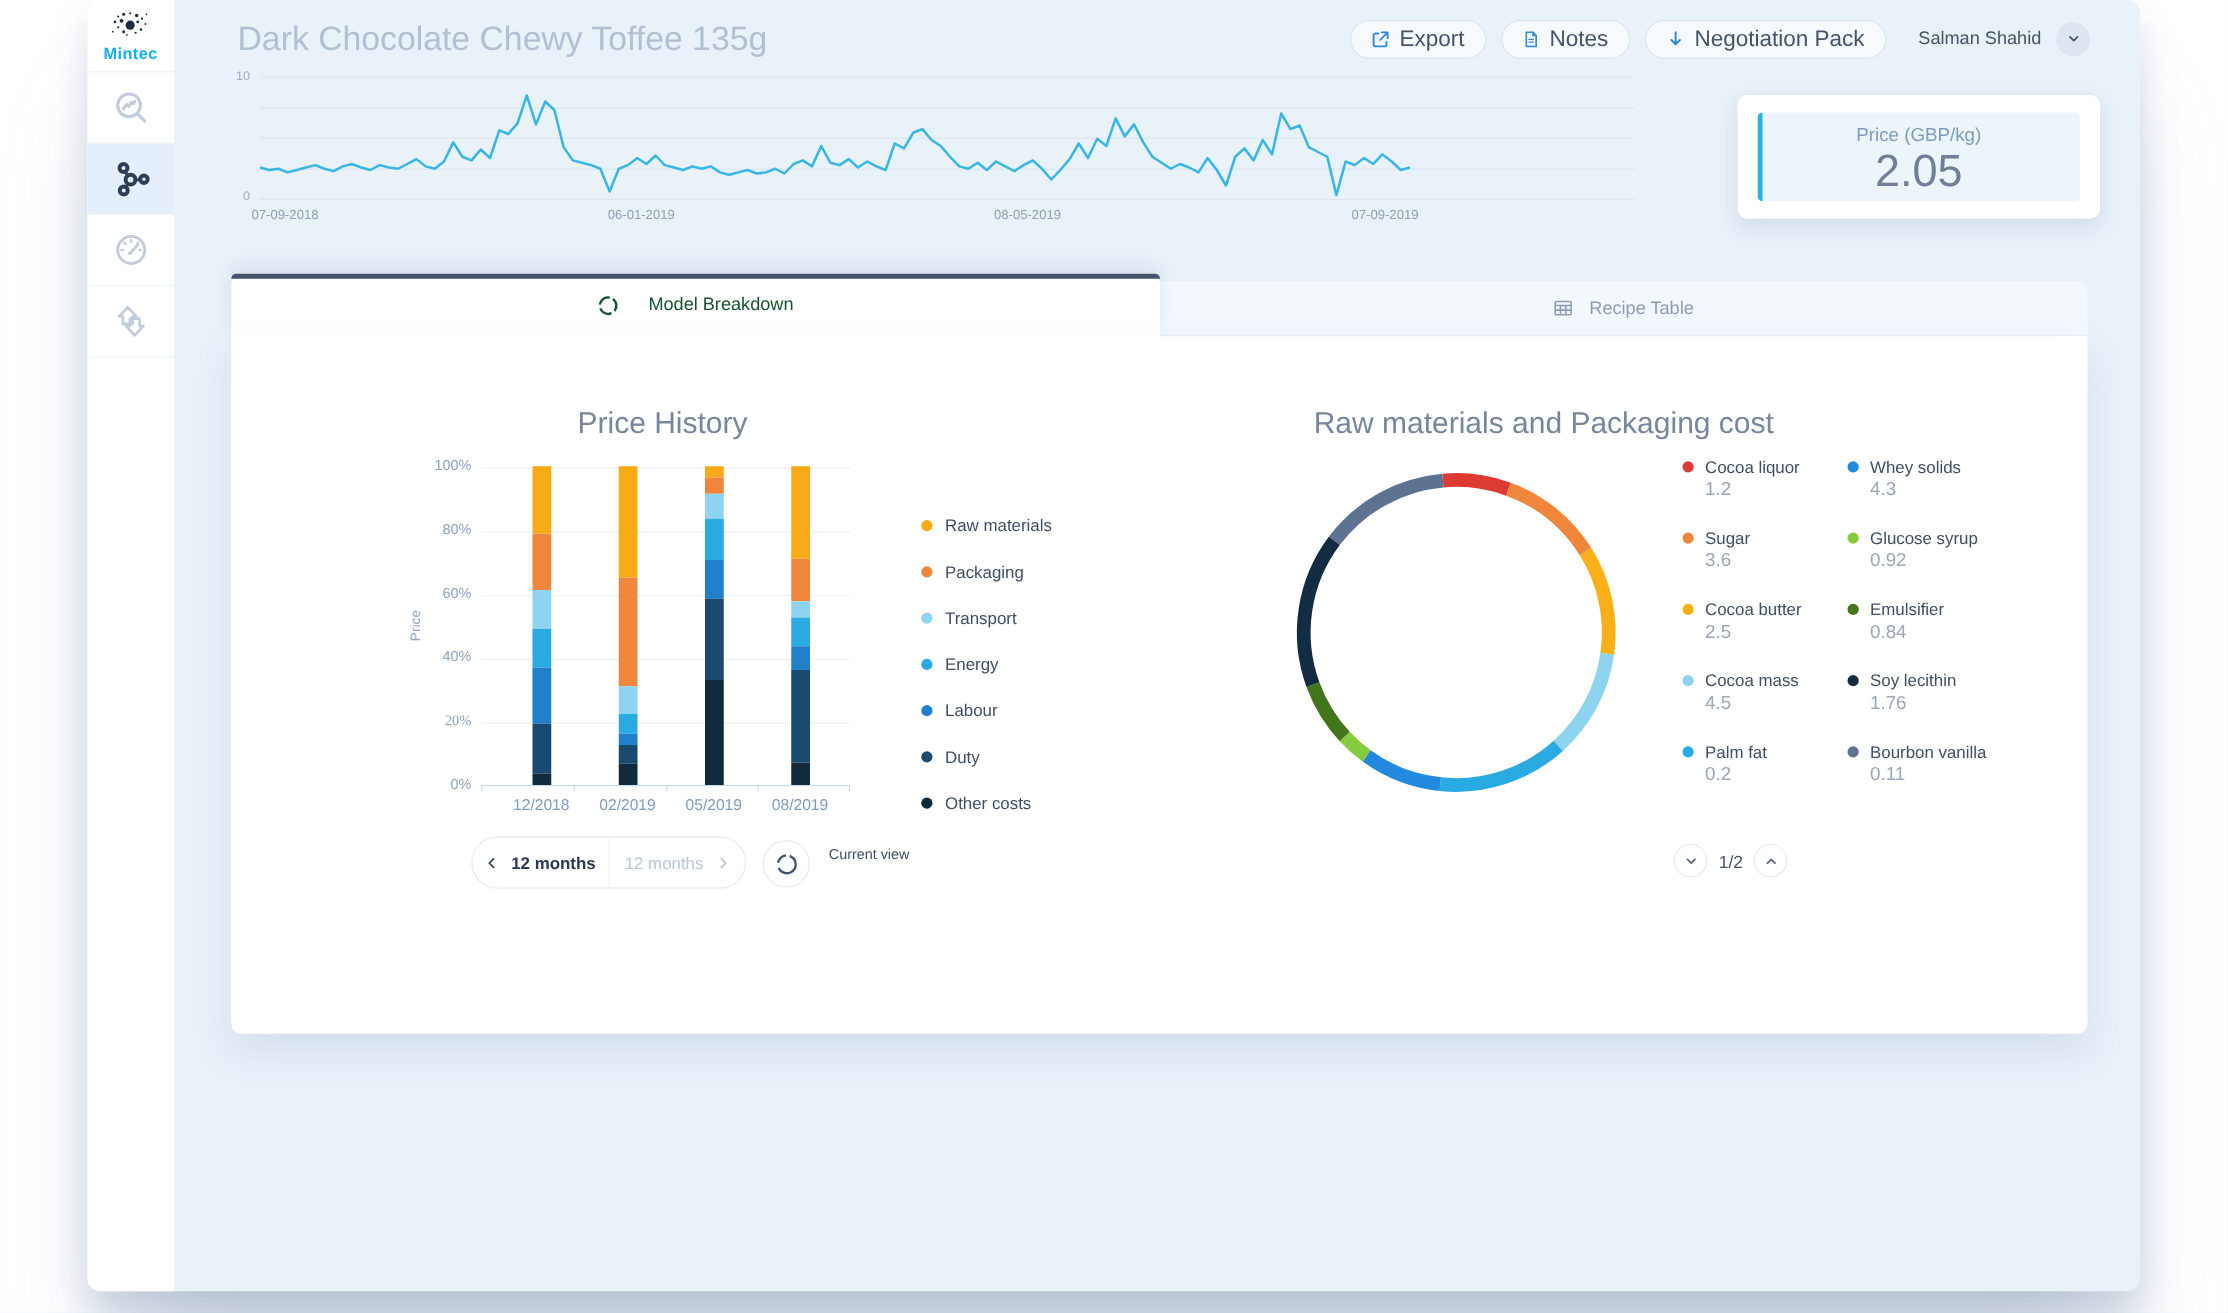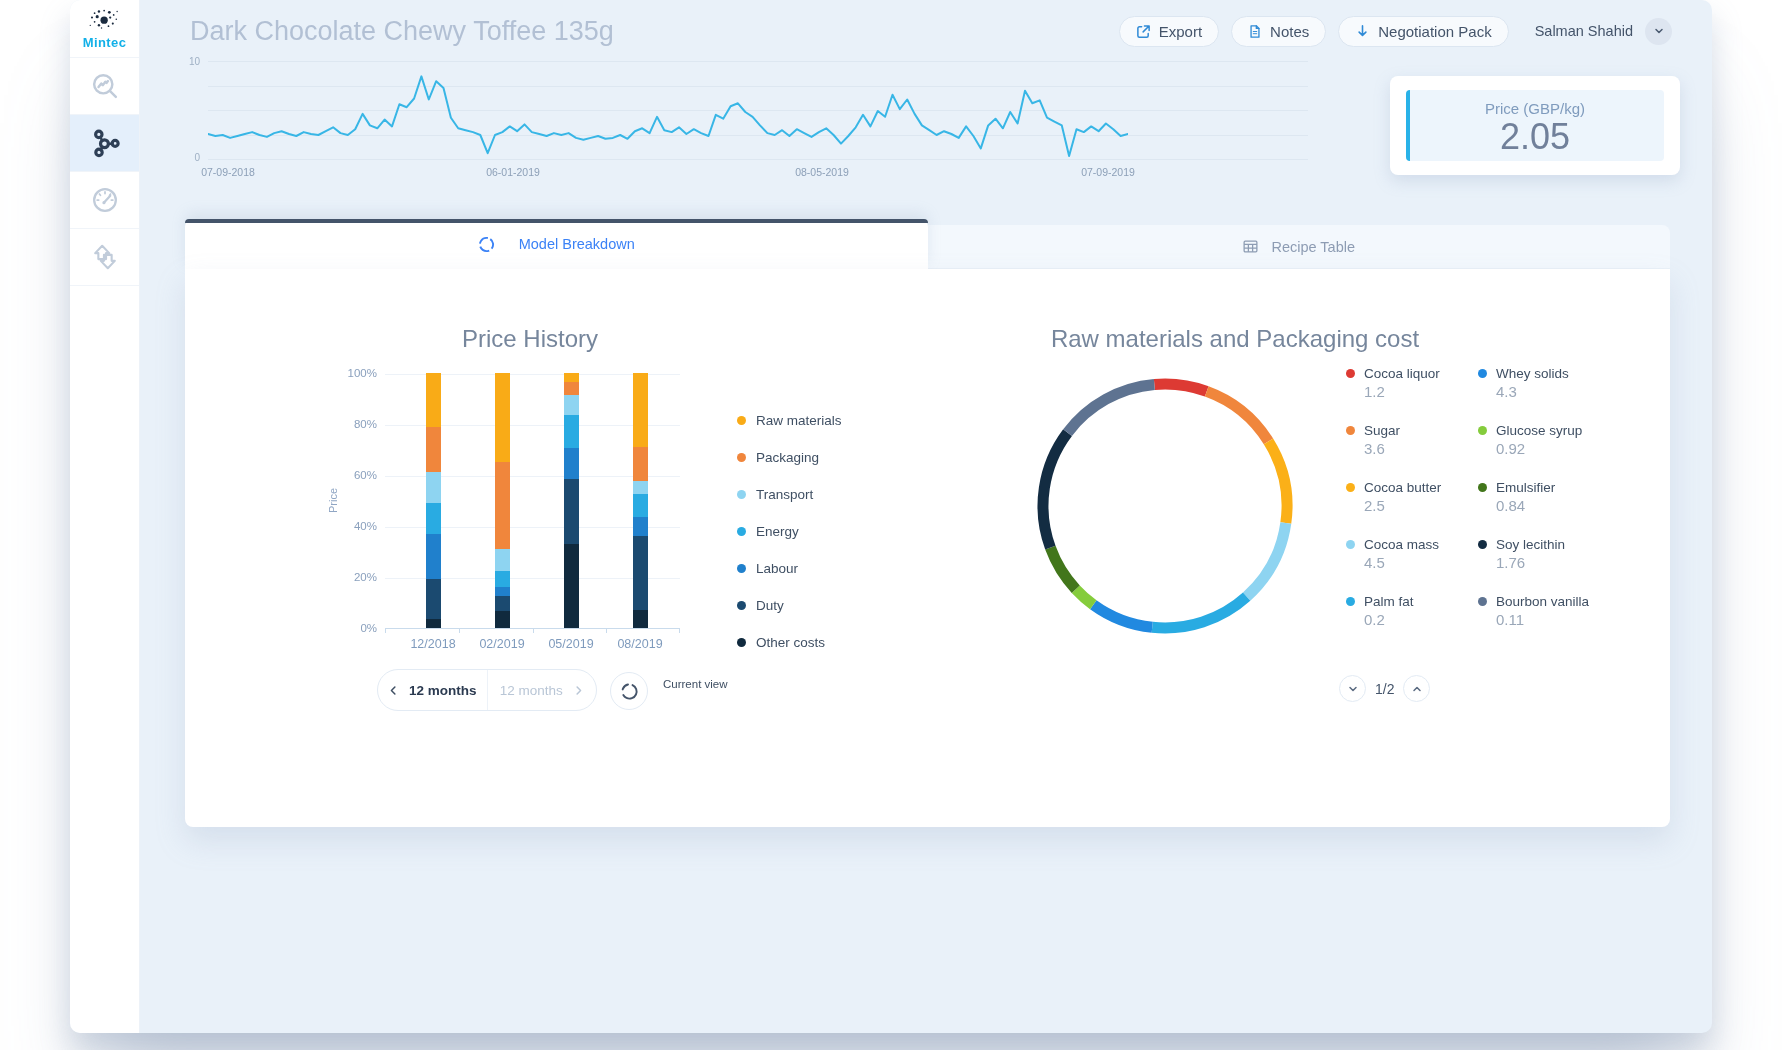--- a/index.html
+++ b/index.html
@@ -21,21 +21,21 @@
   .logo-text { font-size:13px; font-weight:bold; color:#12b0e8; letter-spacing:.4px; margin-top:1px; }
   .nav-item { height:57px; display:flex; align-items:center; justify-content:center;
               color:#c1ccda; border-bottom:1px solid #f0f4f9; cursor:pointer; }
   .nav-item.active { background:#e4effb; color:#2e3f56; }
 
   
   .page-title { left:120px; top:16px; font-size:27px; font-weight:300; color:#b2c0d4; }
   .header-actions { right:40px; top:15px; height:32px; display:flex; align-items:center; gap:12px; }
   .pill { display:flex; align-items:center; gap:8px; height:31px; padding:0 16px;
           border:1px solid #dce6f1; border-radius:16px; background:rgba(255,255,255,.65);
-          font-size:15px; color:#44546a; cursor:pointer;text-align:right; }
+          font-size:18px; color:#44546a; cursor:pointer;text-align:right; }
   .pill .ic { color:#2f8ad6; display:flex; }
   .user-name { margin-left:14px; font-size:14.5px; color:#44546a; }
   .user-chevron { width:27px; height:27px; border-radius:50%; background:#dde5f0; color:#4a5a70;
                   display:flex; align-items:center; justify-content:center; cursor:pointer; }
 
   
   .spark-ylab { width:32px; text-align:right; font-size:10px; color:#9fb0c4; }
   .spark-grid { left:138px; top:61px; width:1100px; height:99px; }
   .gline { position:absolute; left:0; right:0; height:1px; background:#dde7f1; }
   .spark-svg { left:138px; top:61px; }
@@ -52,21 +52,21 @@
 
   
   .content-card { left:115px; top:219px; width:1485px; height:608px; }
   .tabs { position:absolute; left:0; right:0; top:6px; height:44px; display:flex; }
   .tab { flex:1; display:flex; align-items:center; justify-content:center; gap:10px;
          background:#f3f8fd; color:#8d9cb3; font-size:14.5px; cursor:pointer;
          border-bottom:1px solid #eaf1f8; }
   .tab:first-child { border-radius:8px 0 0 0; }
   .tab:last-child { border-radius:0 8px 0 0;gap:12px; }
   .tab.active { position:relative; margin-top:-6px; height:50px; background:#fff;
-                color:#3b82f6; border-radius:8px 8px 0 0;
+                color:#14532d; border-radius:8px 8px 0 0;
                 box-shadow:0 -6px 14px rgba(140,160,190,.18); border-bottom:none;gap:24px; }
   .tab.active::before { content:""; position:absolute; top:0; left:0; right:0; height:4px;
                         background:#44546a; border-radius:8px 8px 0 0; }
   .card-body { position:absolute; left:0; right:0; top:50px; bottom:0; background:#fff;
                border-radius:0 0 8px 8px; box-shadow:0 14px 30px rgba(140,160,190,.22); }
 
   .section-title { top:34px; font-size:24px; font-weight:300; color:#76869c; text-align:center;margin-top:22px; }
 
   
   .bar-plot { left:200px; top:105px; width:295px; height:255px; border-bottom:1px solid #c9dbec; }
@@ -315,21 +315,21 @@
             <div style="height: 19.1px; background: rgb(32, 128, 204);"></div>
             <div style="height: 73.9px; background: rgb(27, 74, 112);"></div>
             <div style="height: 17.8px; background: rgb(16, 42, 62);"></div>
           </div>
         </div>
       <div id="bar-ylabels">
           <div class="abs ylab" style="top: 98px;">100%</div>
           <div class="abs ylab" style="top: 149px;">80%</div>
           <div class="abs ylab" style="top: 200px;">60%</div>
           <div class="abs ylab" style="top: 251px;">40%</div>
-          <div class="abs ylab" style="top: 302px;">20%</div>
+          <div class="abs ylab" style="top: 302px; font-family: Liberation Serif, serif;">20%</div>
           <div class="abs ylab" style="top: 353px;">0%</div>
         </div>
       <div id="bar-xlabels">
           <div class="abs xlab" style="left: 213px;">12/2018</div>
           <div class="abs xlab" style="left: 282px;">02/2019</div>
           <div class="abs xlab" style="left: 351px;">05/2019</div>
           <div class="abs xlab" style="left: 420px;">08/2019</div>
         </div>
       <div class="abs legend-left" id="legend-left">
           <div class="legend-row">

